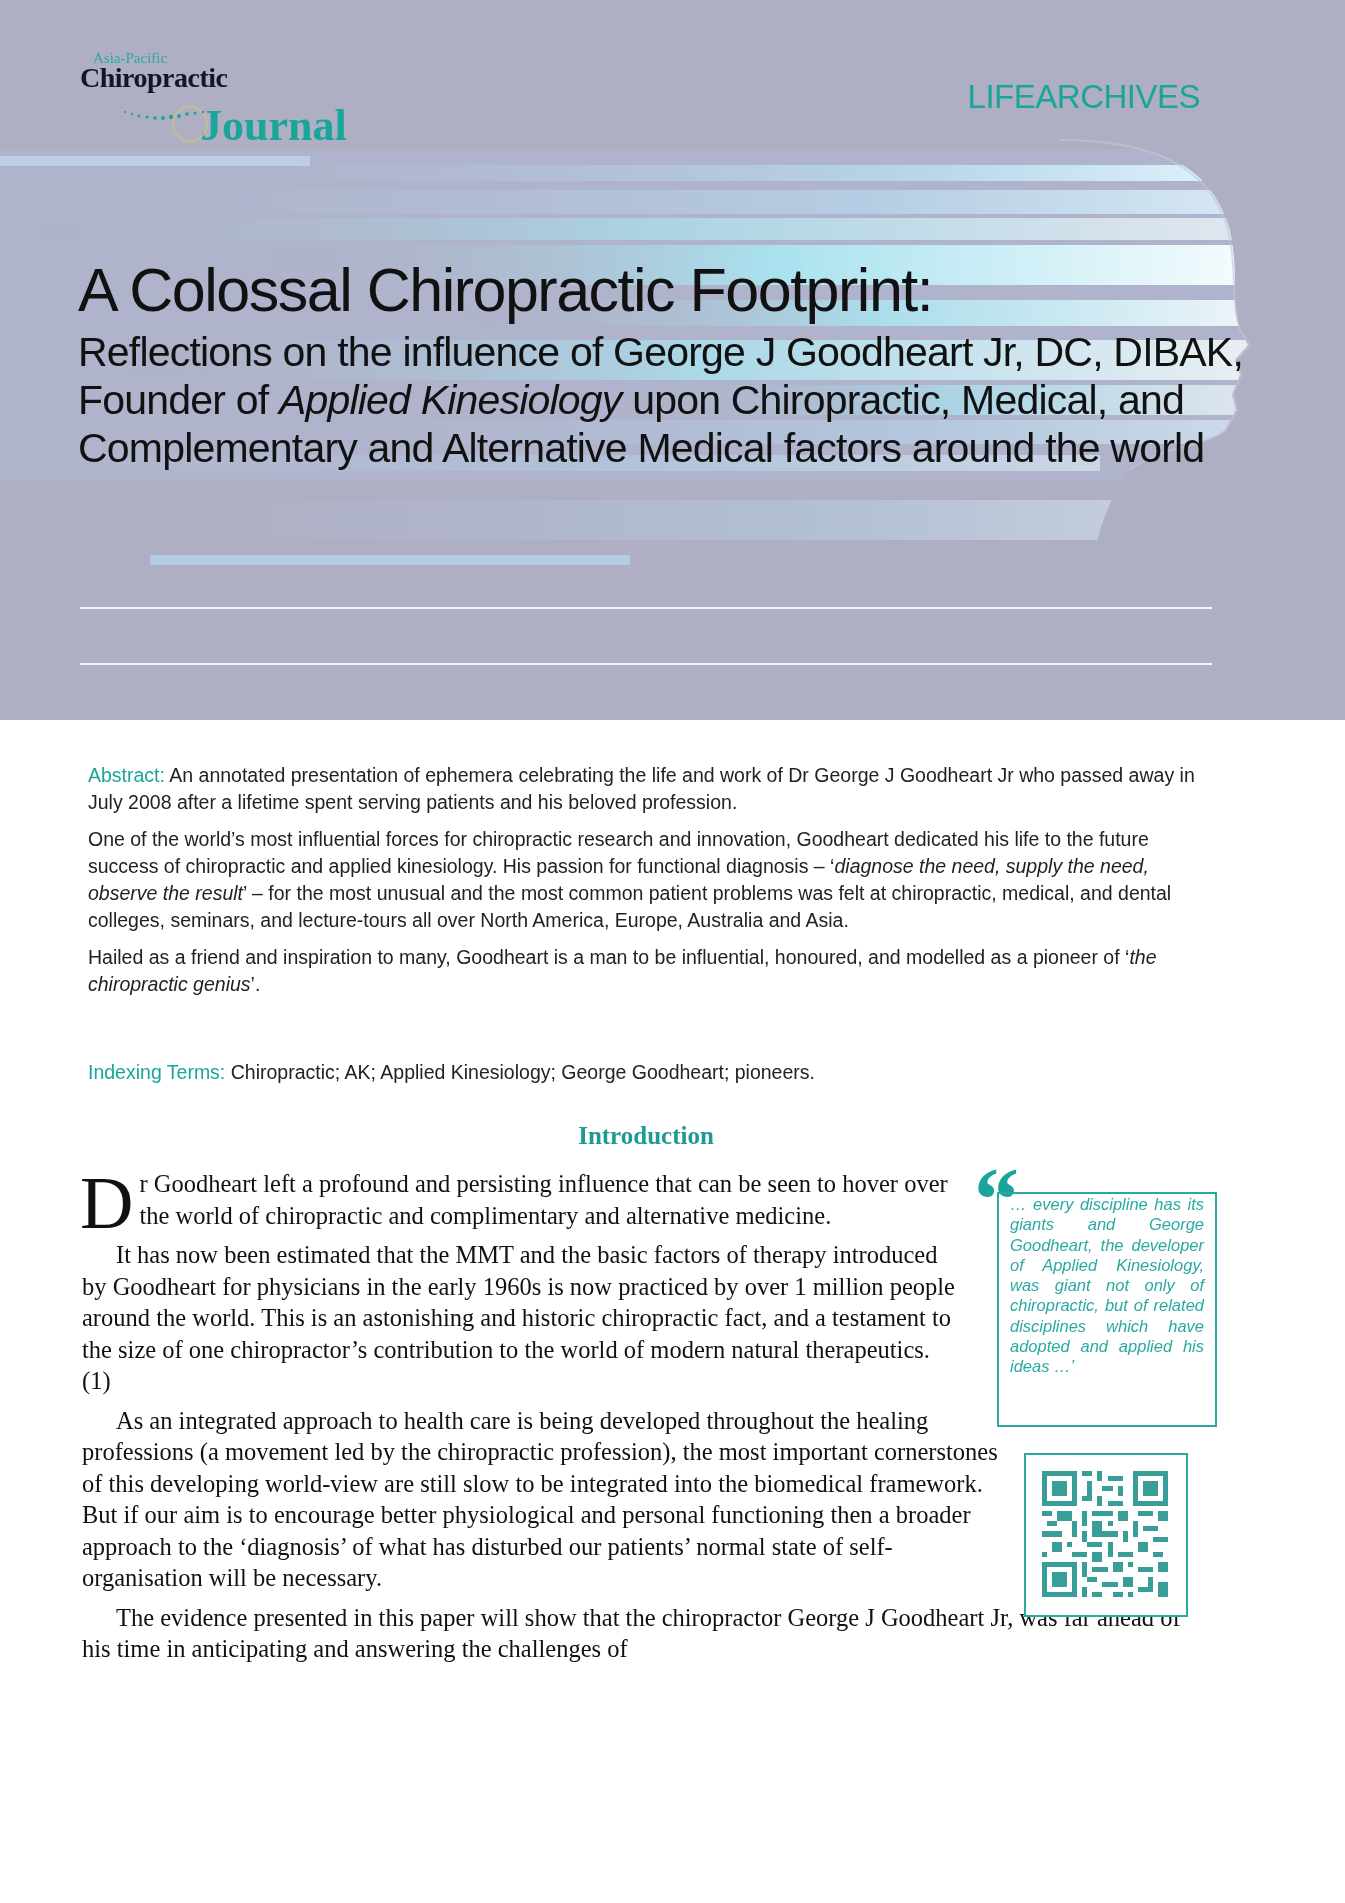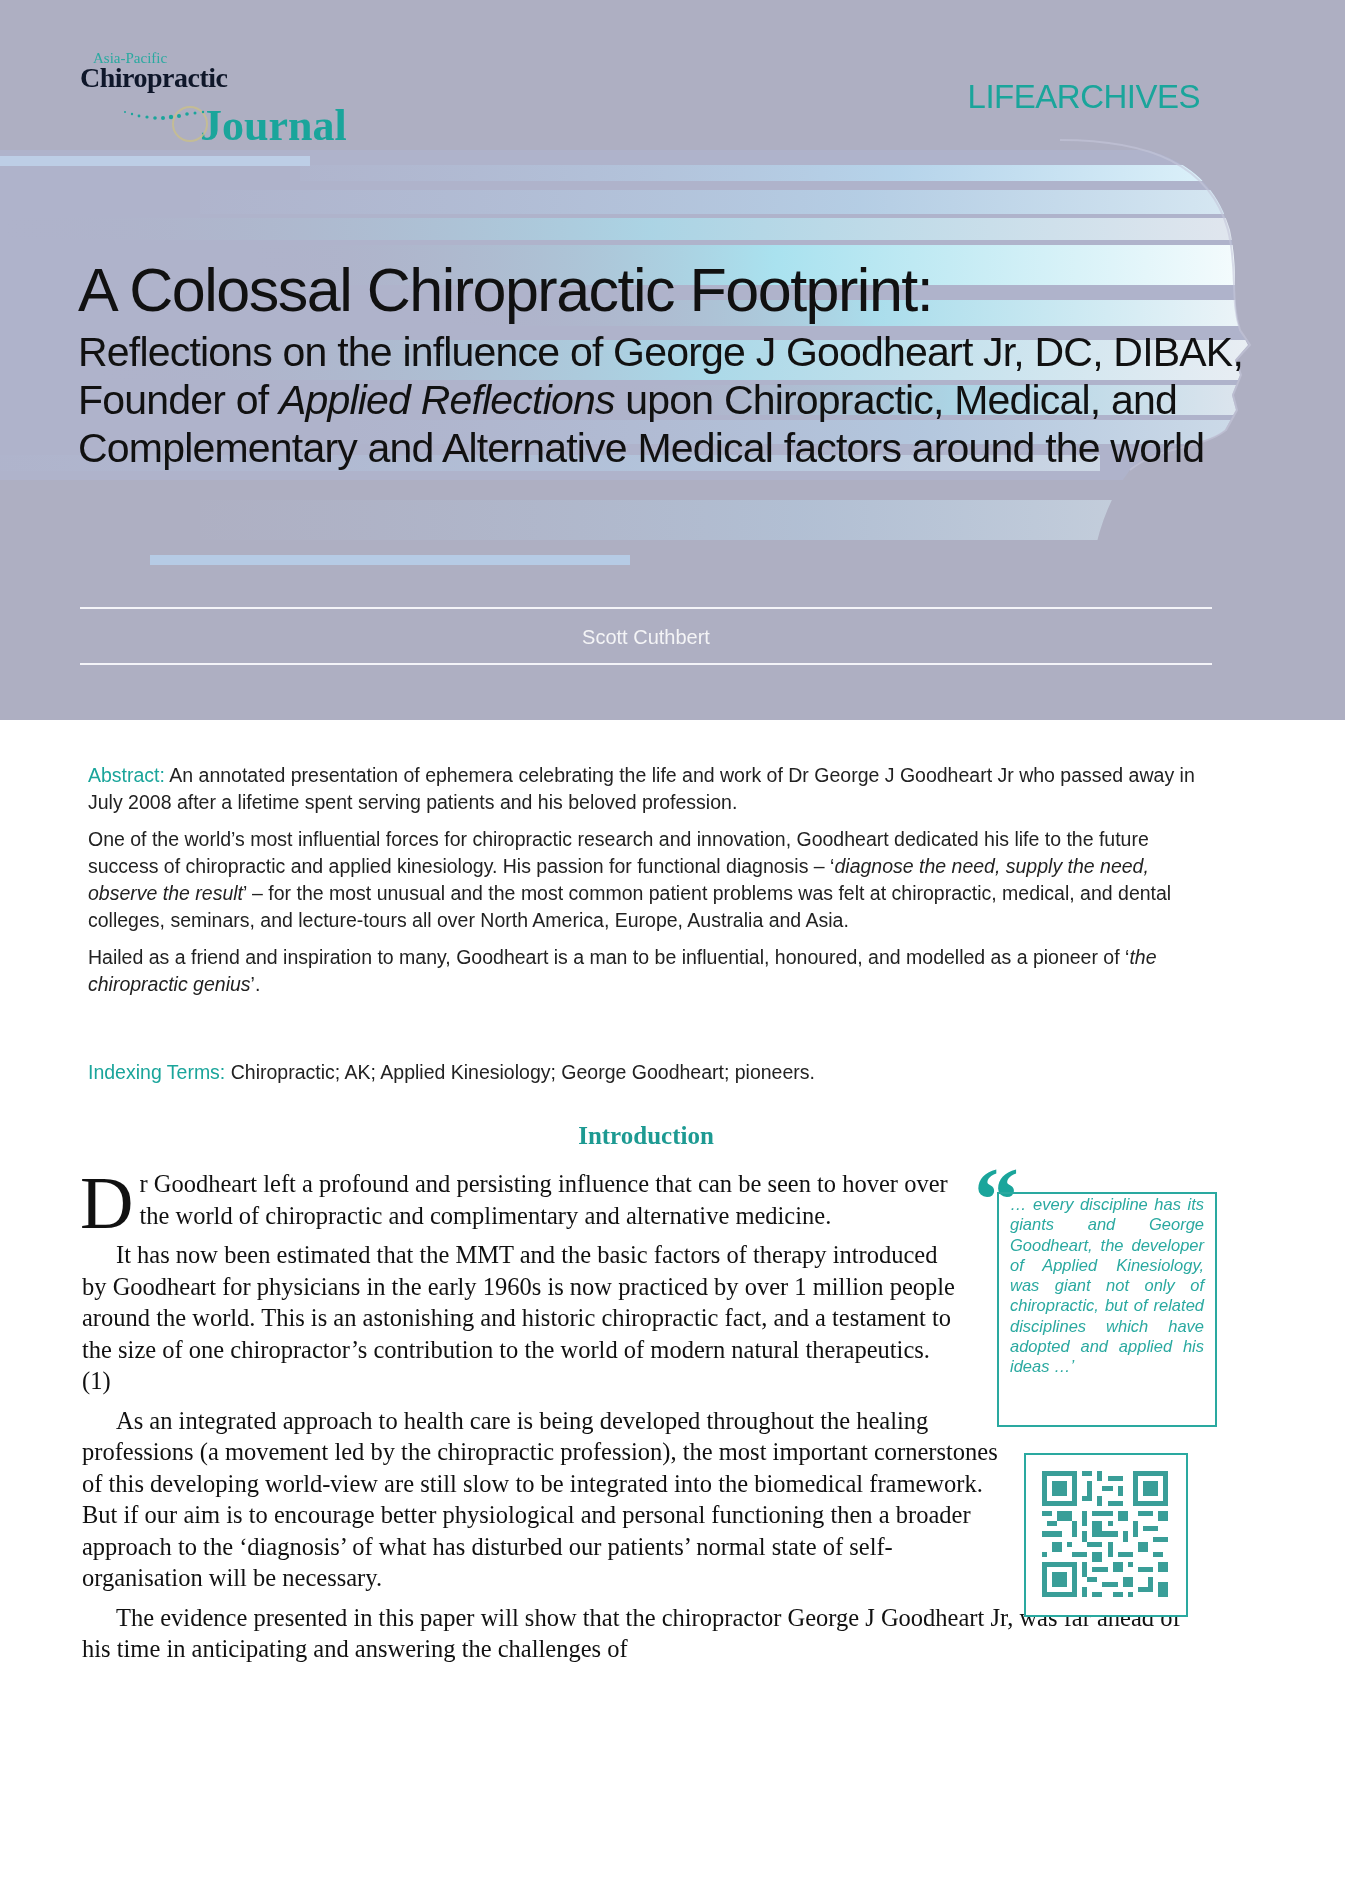--- a/index.html
+++ b/index.html
@@ -112,25 +112,24 @@
         <circle cx="75" cy="11" r="1.5"></circle>
           <circle cx="83" cy="10" r="1.2"></circle>
       </g>
     </svg>
   </div>
 
   <div class="section-label">LIFEARCHIVES</div>
 
   <div class="title-block">
     <h1 class="title-main">A Colossal Chiropractic Footprint:</h1>
-    <h2 class="title-sub"><span>Reflections on the influence of George J Goodheart Jr, DC, DIBAK, Founder of </span><em>Applied Reflections</em><span> upon Chiropractic, Medical, and Complementary and Alternative Medical factors around the world</span></h2>
+    <h2 class="title-sub"><span>Reflections on the influence of George J Goodheart Jr, DC, DIBAK, Founder of </span><em>Applied Kinesiology</em><span> upon Chiropractic, Medical, and Complementary and Alternative Medical factors around the world</span></h2>
   </div>
 
   <div class="rule" style="top:607px"></div>
-  <div class="author">Scott Cuthbert</div>
   <div class="rule" style="top:663px"></div>
 </div>
 
 <div class="abstract">
   <p><span class="teal">Abstract:</span><span> An annotated presentation of ephemera celebrating the life and work of Dr George J Goodheart Jr who passed away in July 2008 after a lifetime spent serving patients and his beloved profession.</span></p>
   <p><span>One of the world’s most influential forces for chiropractic research and innovation, Goodheart dedicated his life to the future success of chiropractic and applied kinesiology. His passion for functional diagnosis – ‘</span><em>diagnose the need, supply the need, observe the result</em><span>’ – for the most unusual and the most common patient problems was felt at chiropractic, medical, and dental colleges, seminars, and lecture-tours all over North America, Europe, Australia and Asia.</span></p>
   <p><span>Hailed as a friend and inspiration to many, Goodheart is a man to be influential, honoured, and modelled as a pioneer of ‘</span><em>the chiropractic genius</em><span>’.</span></p>
 </div>
 
 <div class="index-terms"><span class="teal">Indexing Terms:</span><span> Chiropractic; AK; Applied Kinesiology; George Goodheart; pioneers.</span></div>

